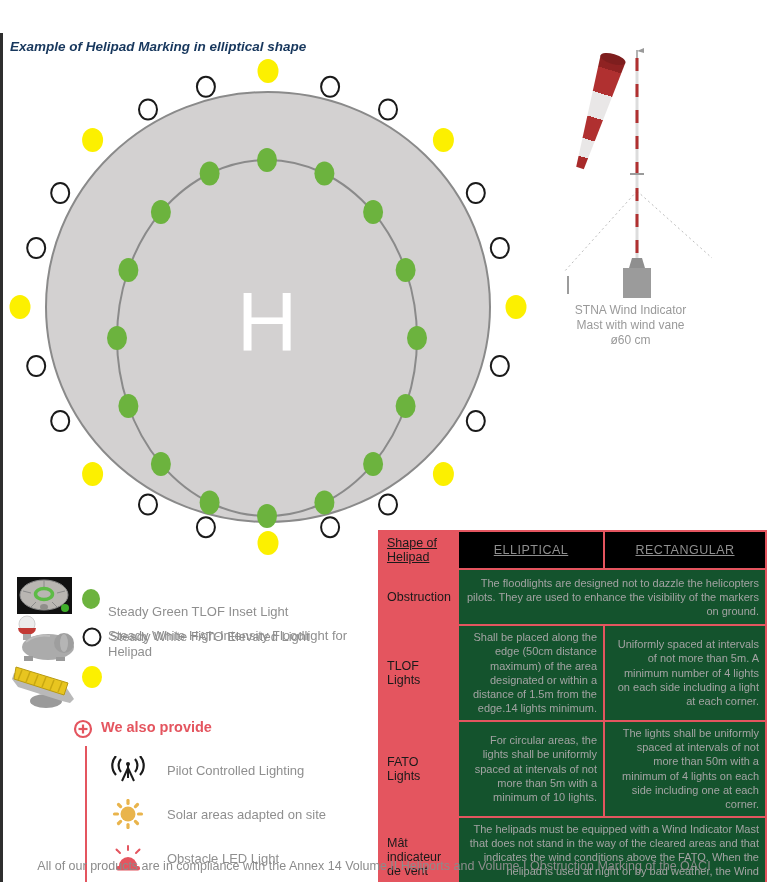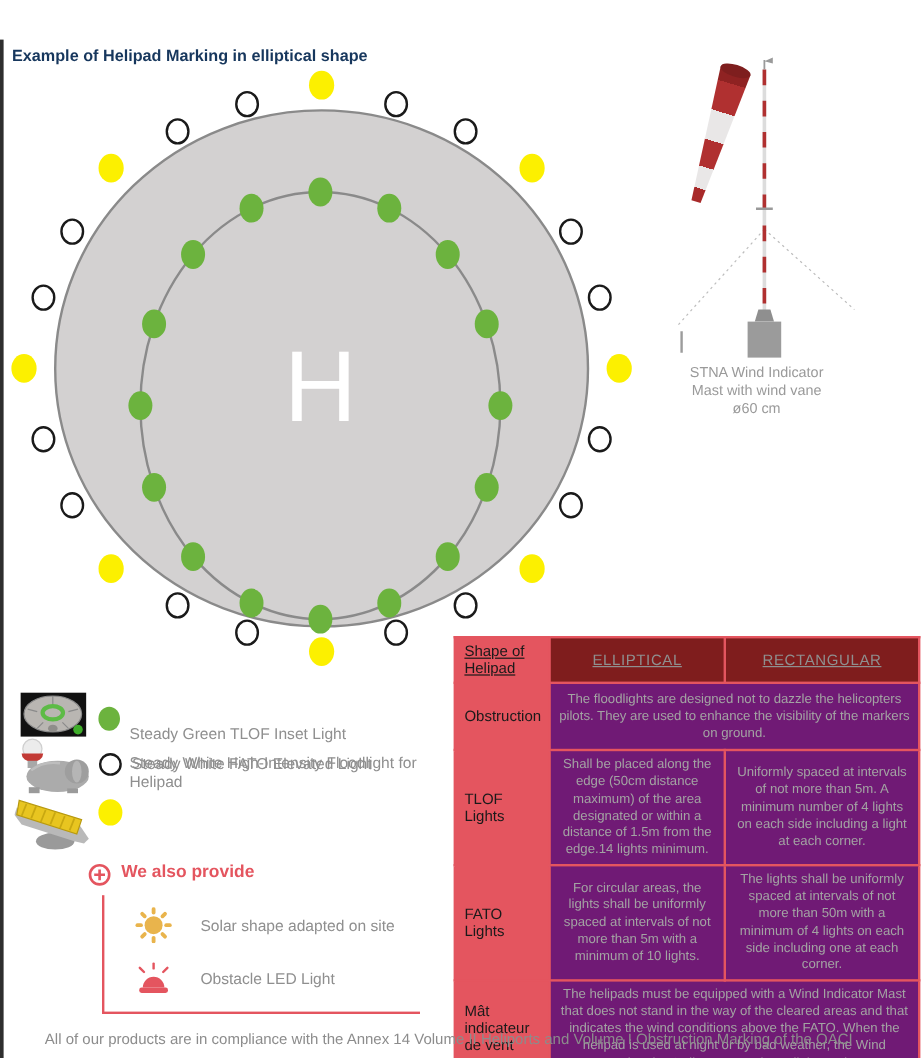--- a/index.html
+++ b/index.html
@@ -6,21 +6,21 @@
   body { font-family:"Liberation Sans", sans-serif; background:#ffffff; }
   .page { position:relative; width:768px; height:882px; background:#fff; overflow:hidden; }
 
   .left-rule { position:absolute; left:0; top:33px; width:3px; height:849px; background:#2e2e2e; }
 
   .banner { position:absolute; left:2px; top:3px; width:766px; height:30px;
     display:flex; align-items:center; justify-content:center;
     color:#fff; font-weight:bold; font-size:12.5px; letter-spacing:-0.2px; white-space:nowrap; overflow:hidden; }
 
   .doc-title { position:absolute; left:10px; top:39px; font-size:13.5px; font-weight:bold;
-    color:#17375d; }
+    font-style:italic; color:#17375d; }
 
   .diagram { position:absolute; left:8px; top:55px; }
 
   .windsock { position:absolute; left:550px; top:46px; }
   .ws-caption { position:absolute; left:548px; top:303px; width:165px; text-align:center;
     color:#9a9a9a; font-size:12px; line-height:1.25; }
 
   .legend-photo { position:absolute; }
   .legend-marker { position:absolute; }
   .legend-label { position:absolute; color:#8f8f8f; font-size:13px; line-height:1.25; }
@@ -32,24 +32,24 @@
     padding:10px 0 14px 24px; display:flex; flex-direction:column; gap:15px; }
   .also-item { display:flex; align-items:center; gap:22px; }
   .also-item span { color:#8f8f8f; font-size:13px; }
 
   table.spec { position:absolute; left:378px; top:530px; width:389px; border-collapse:collapse;
     table-layout:fixed; }
   table.spec td { border:2px solid #e4555f; vertical-align:middle; }
   td.corner, td.row-label { background:#e4555f; color:#1a1a1a; font-size:12.5px;
     padding:4px 4px 4px 7px; width:79px; }
   td.corner span { text-decoration:underline; font-weight:normal; }
-  td.col-head { background:#7f1d1d; color:#8f8f8f; font-size:12.5px; text-align:center;
+  td.col-head { background:#000000; color:#8f8f8f; font-size:12.5px; text-align:center;
     text-decoration:underline; letter-spacing:0.5px; height:38px; }
-  td.cell { background:#701a75; color:#a3a3a3; font-size:11px; line-height:1.3;
-    text-align:center; padding:4px 6px; }
+  td.cell { background:#14532d; color:#a3a3a3; font-size:11px; line-height:1.3;
+    text-align:right; padding:4px 6px; }
   tr.r-flood td.cell { height:56px; }
   tr.r-tlof  td.cell { height:80px; }
   tr.r-fato  td.cell { height:74px; }
   tr.r-mat   td.cell { height:74px; }
 
   .footer { position:absolute; left:0; top:859px; width:748px; text-align:center;
     color:#8c8c8c; font-size:12.5px; }
 </style>
 </head>
 <body>
@@ -209,34 +209,47 @@
     <div class="also-head">
       <svg width="20" height="20" viewBox="0 0 20 20">
         <circle cx="10" cy="10" r="8" fill="none" stroke="#e4555f" stroke-width="2.2"></circle>
         <line x1="10" y1="5.5" x2="10" y2="14.5" stroke="#e4555f" stroke-width="2.2"></line>
         <line x1="5.5" y1="10" x2="14.5" y2="10" stroke="#e4555f" stroke-width="2.2"></line>
       </svg>
       <span>We also provide</span>
     </div>
     <div class="also-box">
       <div class="also-item">
+        <svg width="34" height="28" viewBox="0 0 34 28">
+          <line x1="17" y1="9" x2="17" y2="22" stroke="#1a1a1a" stroke-width="2"></line>
+          <circle cx="17" cy="8" r="2" fill="#1a1a1a"></circle>
+          <line x1="17" y1="12" x2="11" y2="25" stroke="#1a1a1a" stroke-width="2"></line>
+          <line x1="17" y1="12" x2="23" y2="25" stroke="#1a1a1a" stroke-width="2"></line>
+          <path d="M10,3 a10,10 0 0 0 0,13" fill="none" stroke="#1a1a1a" stroke-width="2.2"></path>
+          <path d="M5,0 a14,14 0 0 0 0,19" fill="none" stroke="#1a1a1a" stroke-width="2.2"></path>
+          <path d="M24,3 a10,10 0 0 1 0,13" fill="none" stroke="#1a1a1a" stroke-width="2.2"></path>
+          <path d="M29,0 a14,14 0 0 1 0,19" fill="none" stroke="#1a1a1a" stroke-width="2.2"></path>
+        </svg>
+        <span>Pilot Controlled Lighting</span>
+      </div>
+      <div class="also-item">
         <svg width="34" height="30" viewBox="0 0 34 30">
           <circle cx="17" cy="15" r="7.5" fill="#e9b44c"></circle>
           <g stroke="#e9b44c" stroke-width="3.2" stroke-linecap="round">
             <line x1="17" y1="1.5" x2="17" y2="4.5"></line>
               <line x1="17" y1="25.5" x2="17" y2="28.5"></line>
             <line x1="3.5" y1="15" x2="6.5" y2="15"></line>
               <line x1="27.5" y1="15" x2="30.5" y2="15"></line>
             <line x1="7.5" y1="5.5" x2="9.6" y2="7.6"></line>
               <line x1="24.4" y1="22.4" x2="26.5" y2="24.5"></line>
             <line x1="7.5" y1="24.5" x2="9.6" y2="22.4"></line>
               <line x1="24.4" y1="7.6" x2="26.5" y2="5.5"></line>
           </g>
         </svg>
-        <span>Solar shape adapted on site</span>
+        <span>Solar areas adapted on site</span>
       </div>
       <div class="also-item">
         <svg width="34" height="28" viewBox="0 0 34 28">
           <path d="M8,22 a9,9 0 0 1 18,0 z" fill="#e4555f"></path>
           <rect x="5" y="22" width="24" height="4.5" rx="2" fill="#e4555f"></rect>
           <g stroke="#e4555f" stroke-width="2" stroke-linecap="round">
             <line x1="17" y1="6" x2="17" y2="2"></line>
             <line x1="9" y1="9" x2="5.5" y2="5.5"></line>
             <line x1="25" y1="9" x2="28.5" y2="5.5"></line>
           </g>

